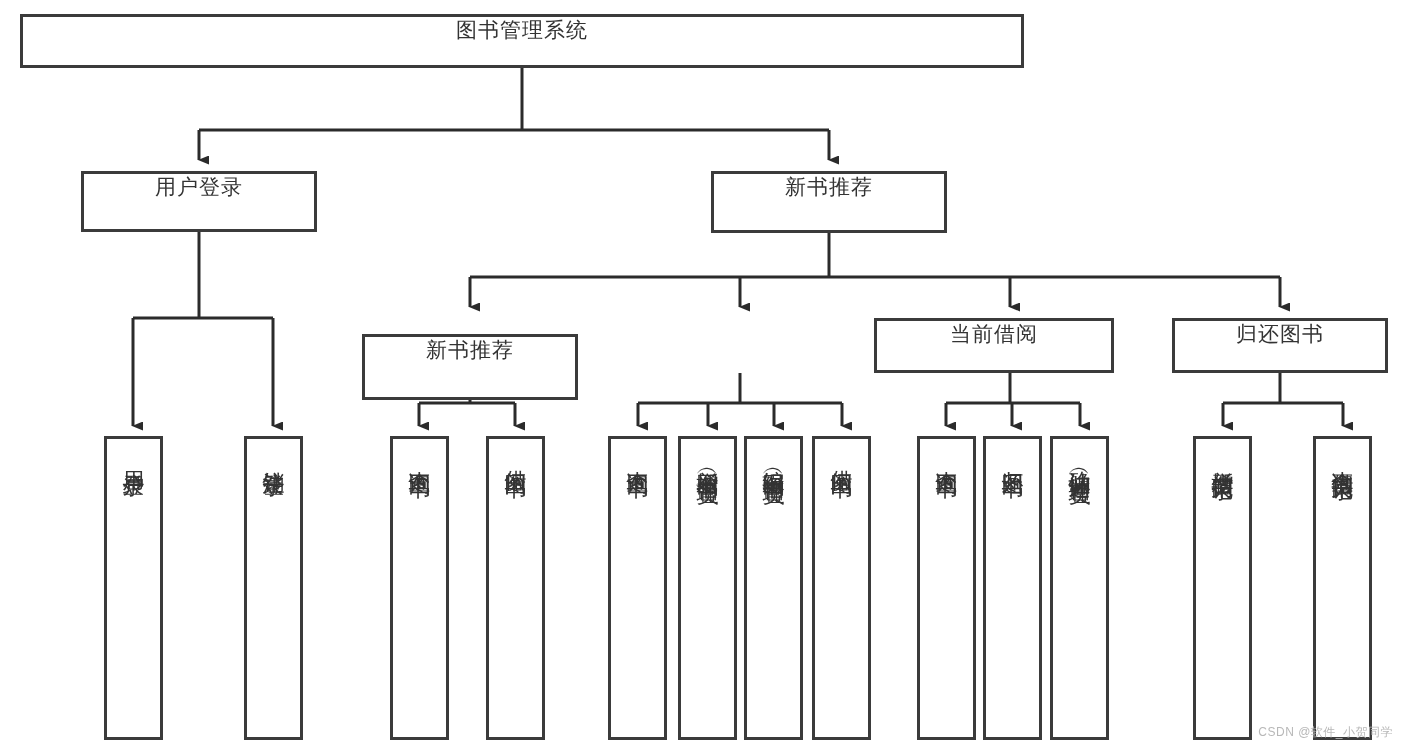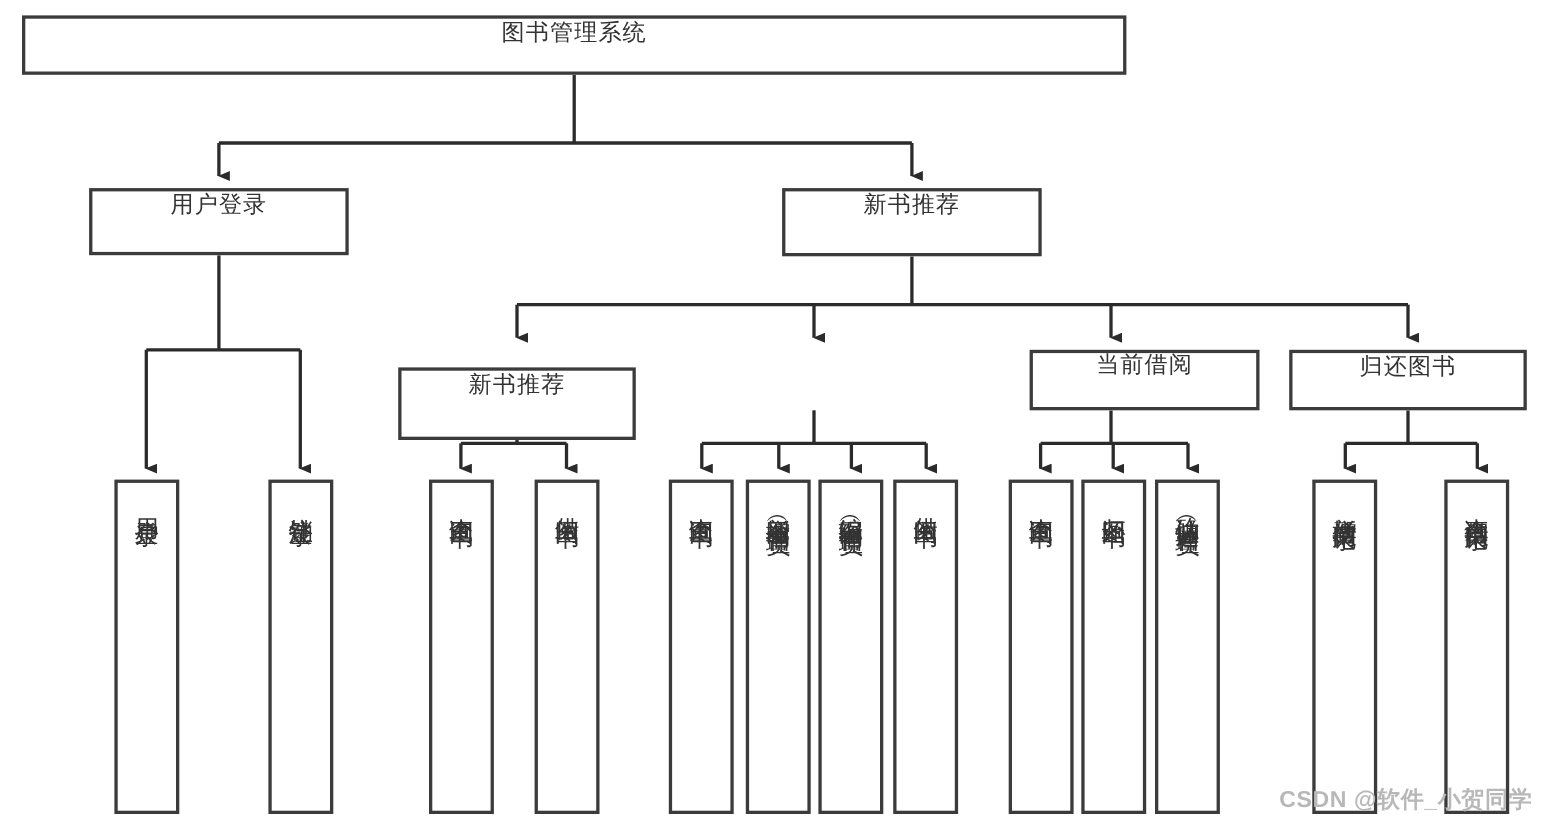--- a/index.html
+++ b/index.html
@@ -56,26 +56,25 @@
     font-size: 22px;
     line-height: 1.18;
     letter-spacing: 2px;
     height: auto;
     max-height: 272px;
   }
   .watermark {
     position: absolute;
     right: 12px;
     bottom: 6px;
-    font-size: 21px;
+    font-size: 12px;
     color: #b8b8b8;
     letter-spacing: 0.5px;
     white-space: nowrap;
     z-index: 5;
-    font-weight: bold;
   }
 </style>
 </head>
 <body>
 
 <div id="canvas">
 
   <svg id="wires" viewBox="0 0 1405 747">
     <defs>
       <marker id="arrowhead" markerWidth="9" markerHeight="11" refX="4.5" refY="10" orient="auto" markerUnits="userSpaceOnUse">
@@ -136,21 +135,21 @@
   <div class="node horiz" style="left:81px; top:171px; width:236px; height:61px;">
     <span class="label">用户登录</span>
   </div>
   <div class="node horiz" style="left:711px; top:171px; width:236px; height:62px;">
     <span class="label">新书推荐</span>
   </div>
 
   <div class="node horiz" style="left:362px; top:334px; width:216px; height:66px;">
     <span class="label">新书推荐</span>
   </div>
-  <div class="node horiz" style="left:936px; top:318px; width:209px; height:55px;font-family:Liberation Mono, monospace;">
+  <div class="node horiz" style="left:874px; top:318px; width:240px; height:55px;">
     <span class="label">当前借阅</span>
   </div>
   <div class="node horiz" style="left:1172px; top:318px; width:216px; height:55px;">
     <span class="label">归还图书</span>
   </div>
 
   <div class="node vert" style="left:104px; top:436px; width:59px; height:304px;">
     <span class="label">用户登录</span>
   </div>
   <div class="node vert" style="left:244px; top:436px; width:59px; height:304px;">

